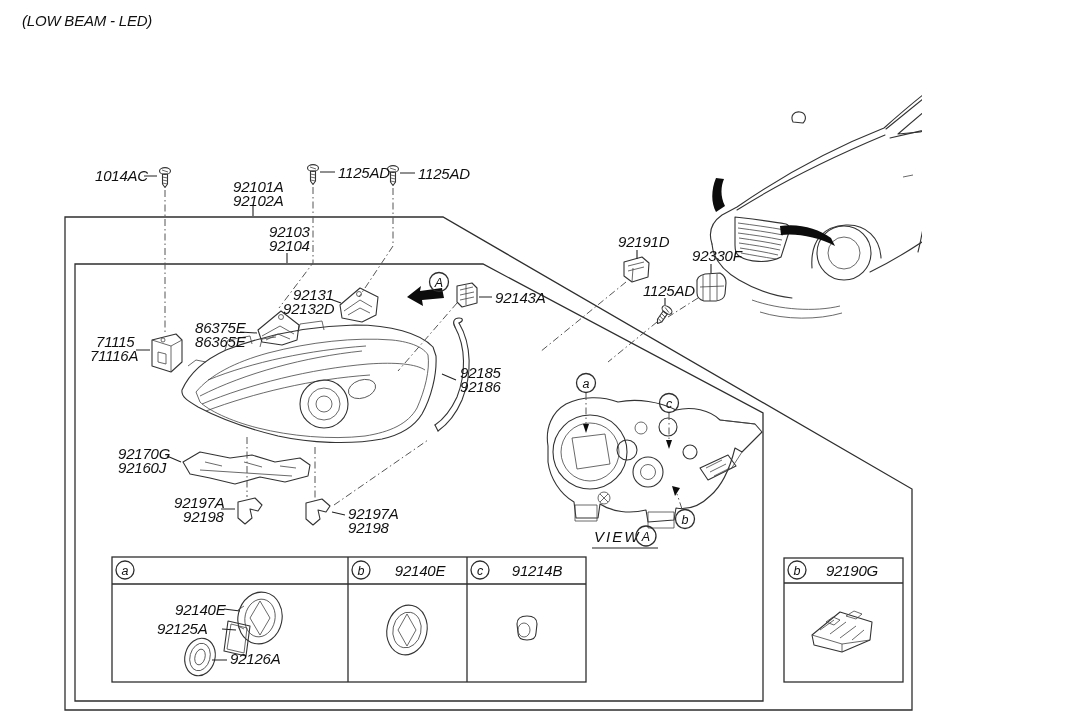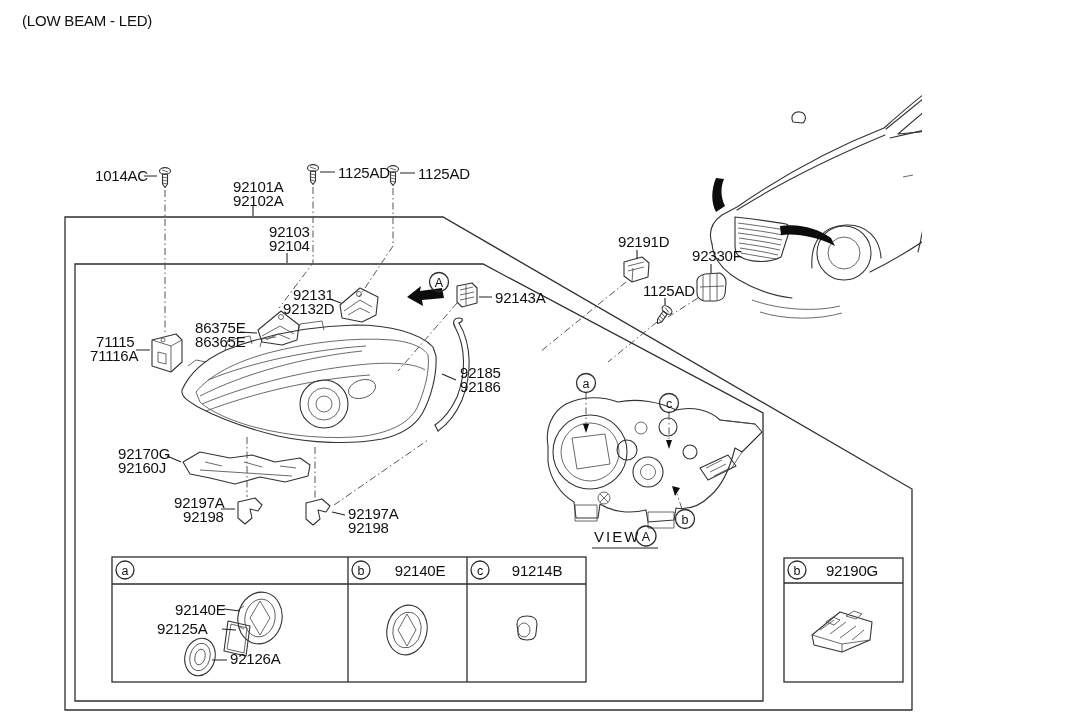--- a/index.html
+++ b/index.html
@@ -1,17 +1,17 @@
 <!DOCTYPE html>
 <html><head>
 <meta charset="utf-8">
 <style>
   html,body{margin:0;padding:0;background:#fff;}
   #stage{position:relative;width:922px;height:727px;background:#ffffff;overflow:hidden;
-         font-family:"Liberation Sans",sans-serif;}
+         font-family:"Liberation Sans",sans-serif;font-style:italic;}
   svg{display:block}
   .ln{stroke:#333;fill:none;stroke-width:1.1;stroke-linejoin:round;stroke-linecap:round}
   .lnthin{stroke:#444;fill:none;stroke-width:.8;stroke-linejoin:round}
   .box{stroke:#2e2e2e;fill:none;stroke-width:1.3}
   .dash{stroke:#555;fill:none;stroke-width:1;stroke-dasharray:7 3 1.5 3}
   .lead{stroke:#222;fill:none;stroke-width:1.1}
   .lbl{font-size:15px;fill:#101010;letter-spacing:-0.2px}
   .lblm{font-size:15px;fill:#101010;text-anchor:middle;letter-spacing:-0.2px}
   .co{font-size:12.5px;fill:#101010;text-anchor:middle}
   .blk{fill:#0c0c0c;stroke:none}

